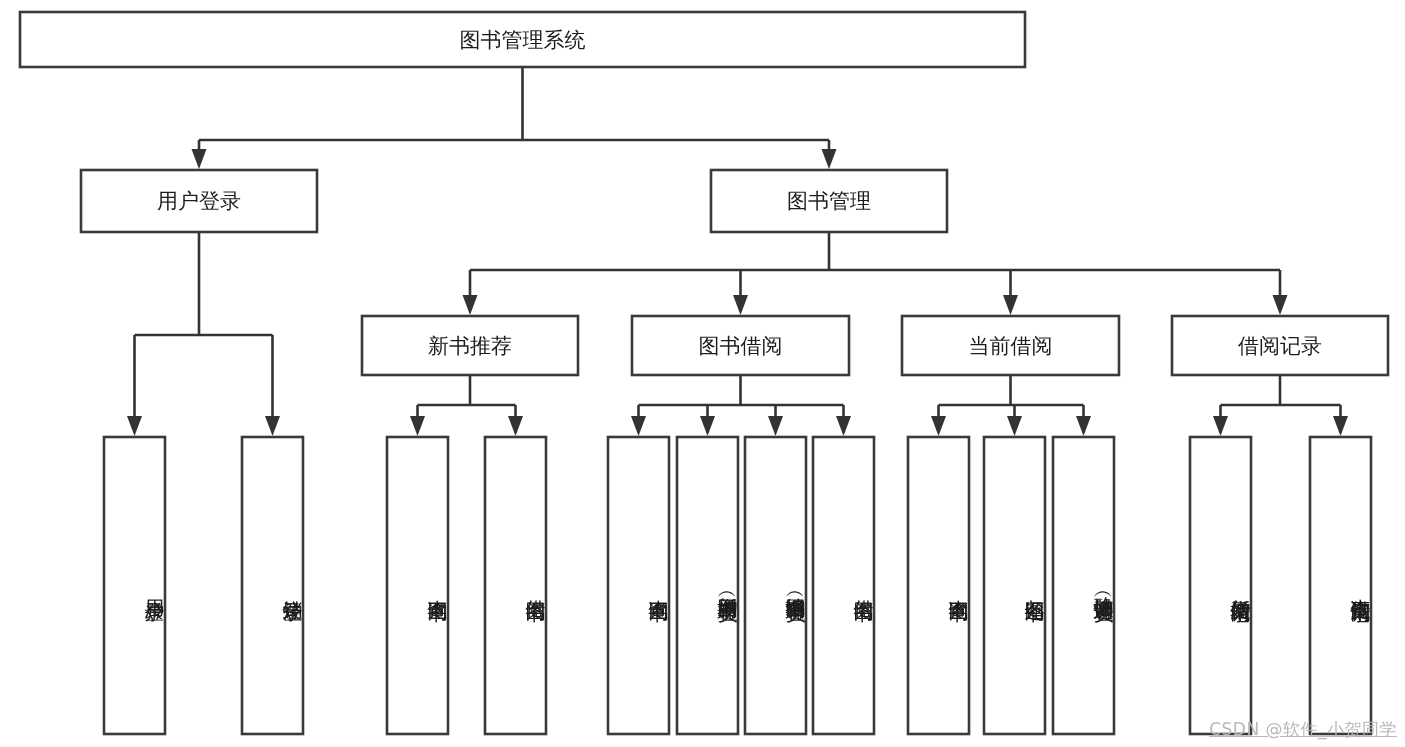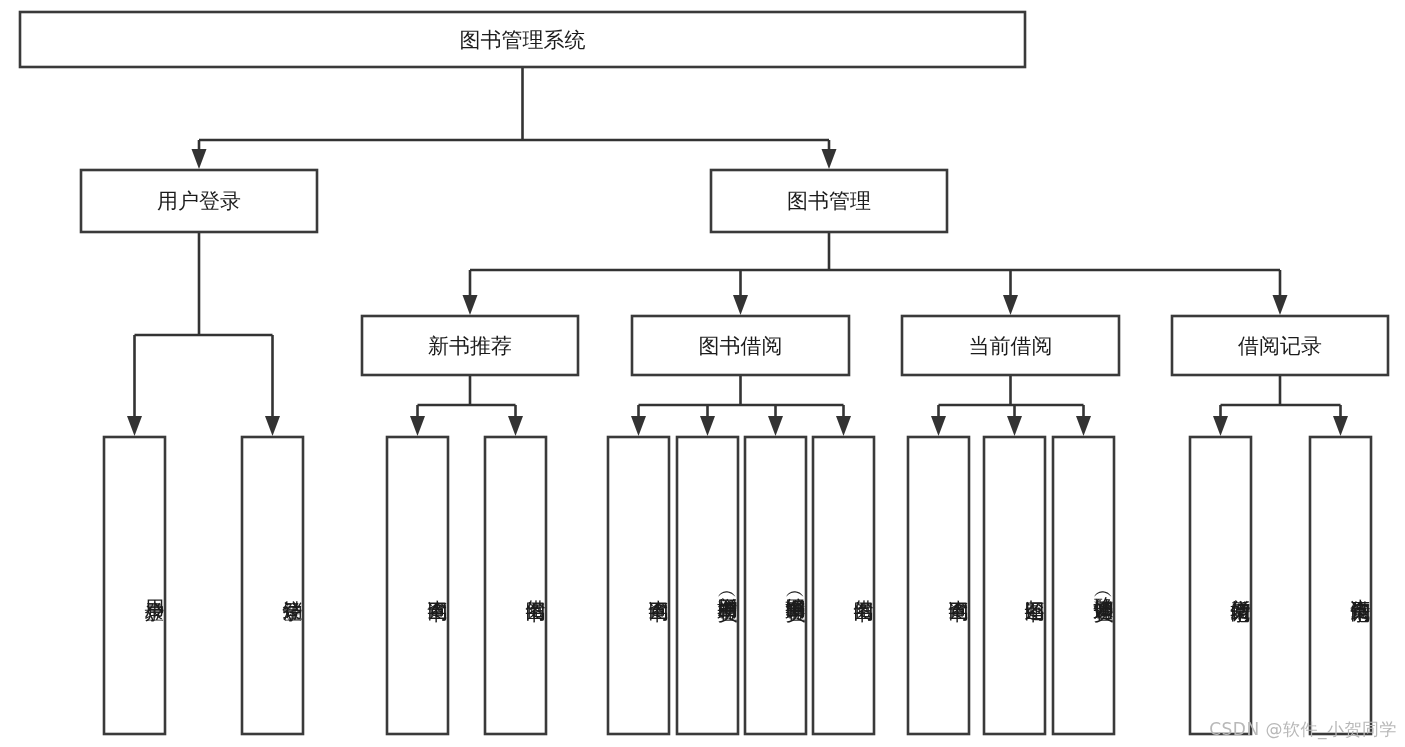--- a/index.html
+++ b/index.html
@@ -73,20 +73,21 @@
   }
   #watermark {
     position: absolute;
     right: 8px;
     bottom: 6px;
     font-family: "DejaVu Sans", "Liberation Sans", sans-serif;
     font-size: 17px;
     color: #b8b8b8;
     letter-spacing: 0.5px;
     white-space: nowrap;
+    text-decoration: underline;
   }
 </style>
 </head>
 <body>
 
 <div id="diagram-root">
 
   <svg id="flow-svg" viewBox="0 0 1405 747">
     <g id="connectors-layer">
         <line x1="522.5" y1="67" x2="522.5" y2="140" class="connector"></line>

